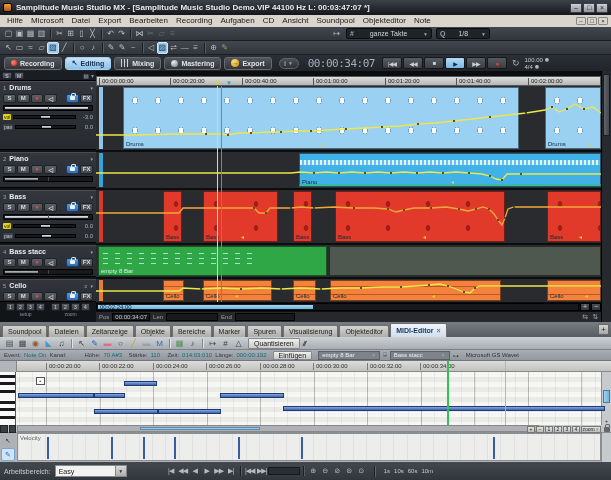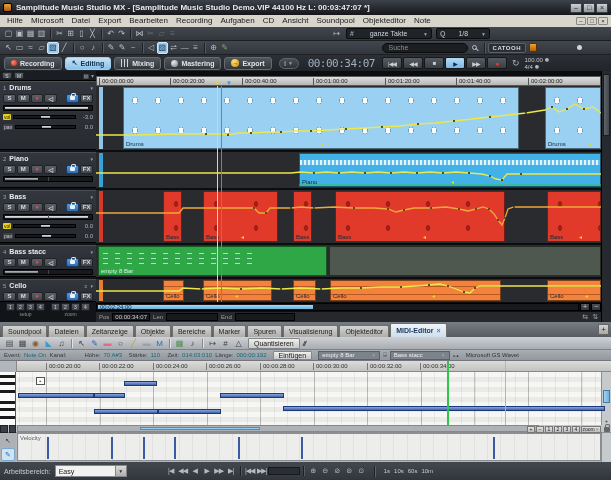--- a/index.html
+++ b/index.html
@@ -321,28 +321,20 @@
         <div class="tsep"></div>
         <div class="tbtn">◁</div>
         <div class="tbtn active">▨</div>
         <div class="tbtn">⇌</div>
         <div class="tbtn">—</div>
         <div class="tbtn">≡</div>
         <div class="tsep"></div>
         <div class="tbtn">⊕</div>
         <div class="tbtn" style="color: rgb(121, 168, 104);">✎</div>
       </div>
-    <div class="pushR" style="display:flex;align-items:center">
-      <input class="search" readonly="" placeholder="Suche" style="">
-      <span class="mag"></span>
-      <span class="tsep"></span>
-      <div class="catooh">CATOOH</div>
-      <div class="catooh-ic"></div>
-      <div class="graydot"></div>
-    </div>
   </div>
 
   <div class="abs wfbar">
     <div style="display:flex;gap:3px">
         <div class="wfbtn">
           <div class="wficon record-dot"></div>
           <div class="wflabel">Recording</div>
         </div>
         <div class="wfbtn active">
           <div class="wficon cursor">↖</div>

